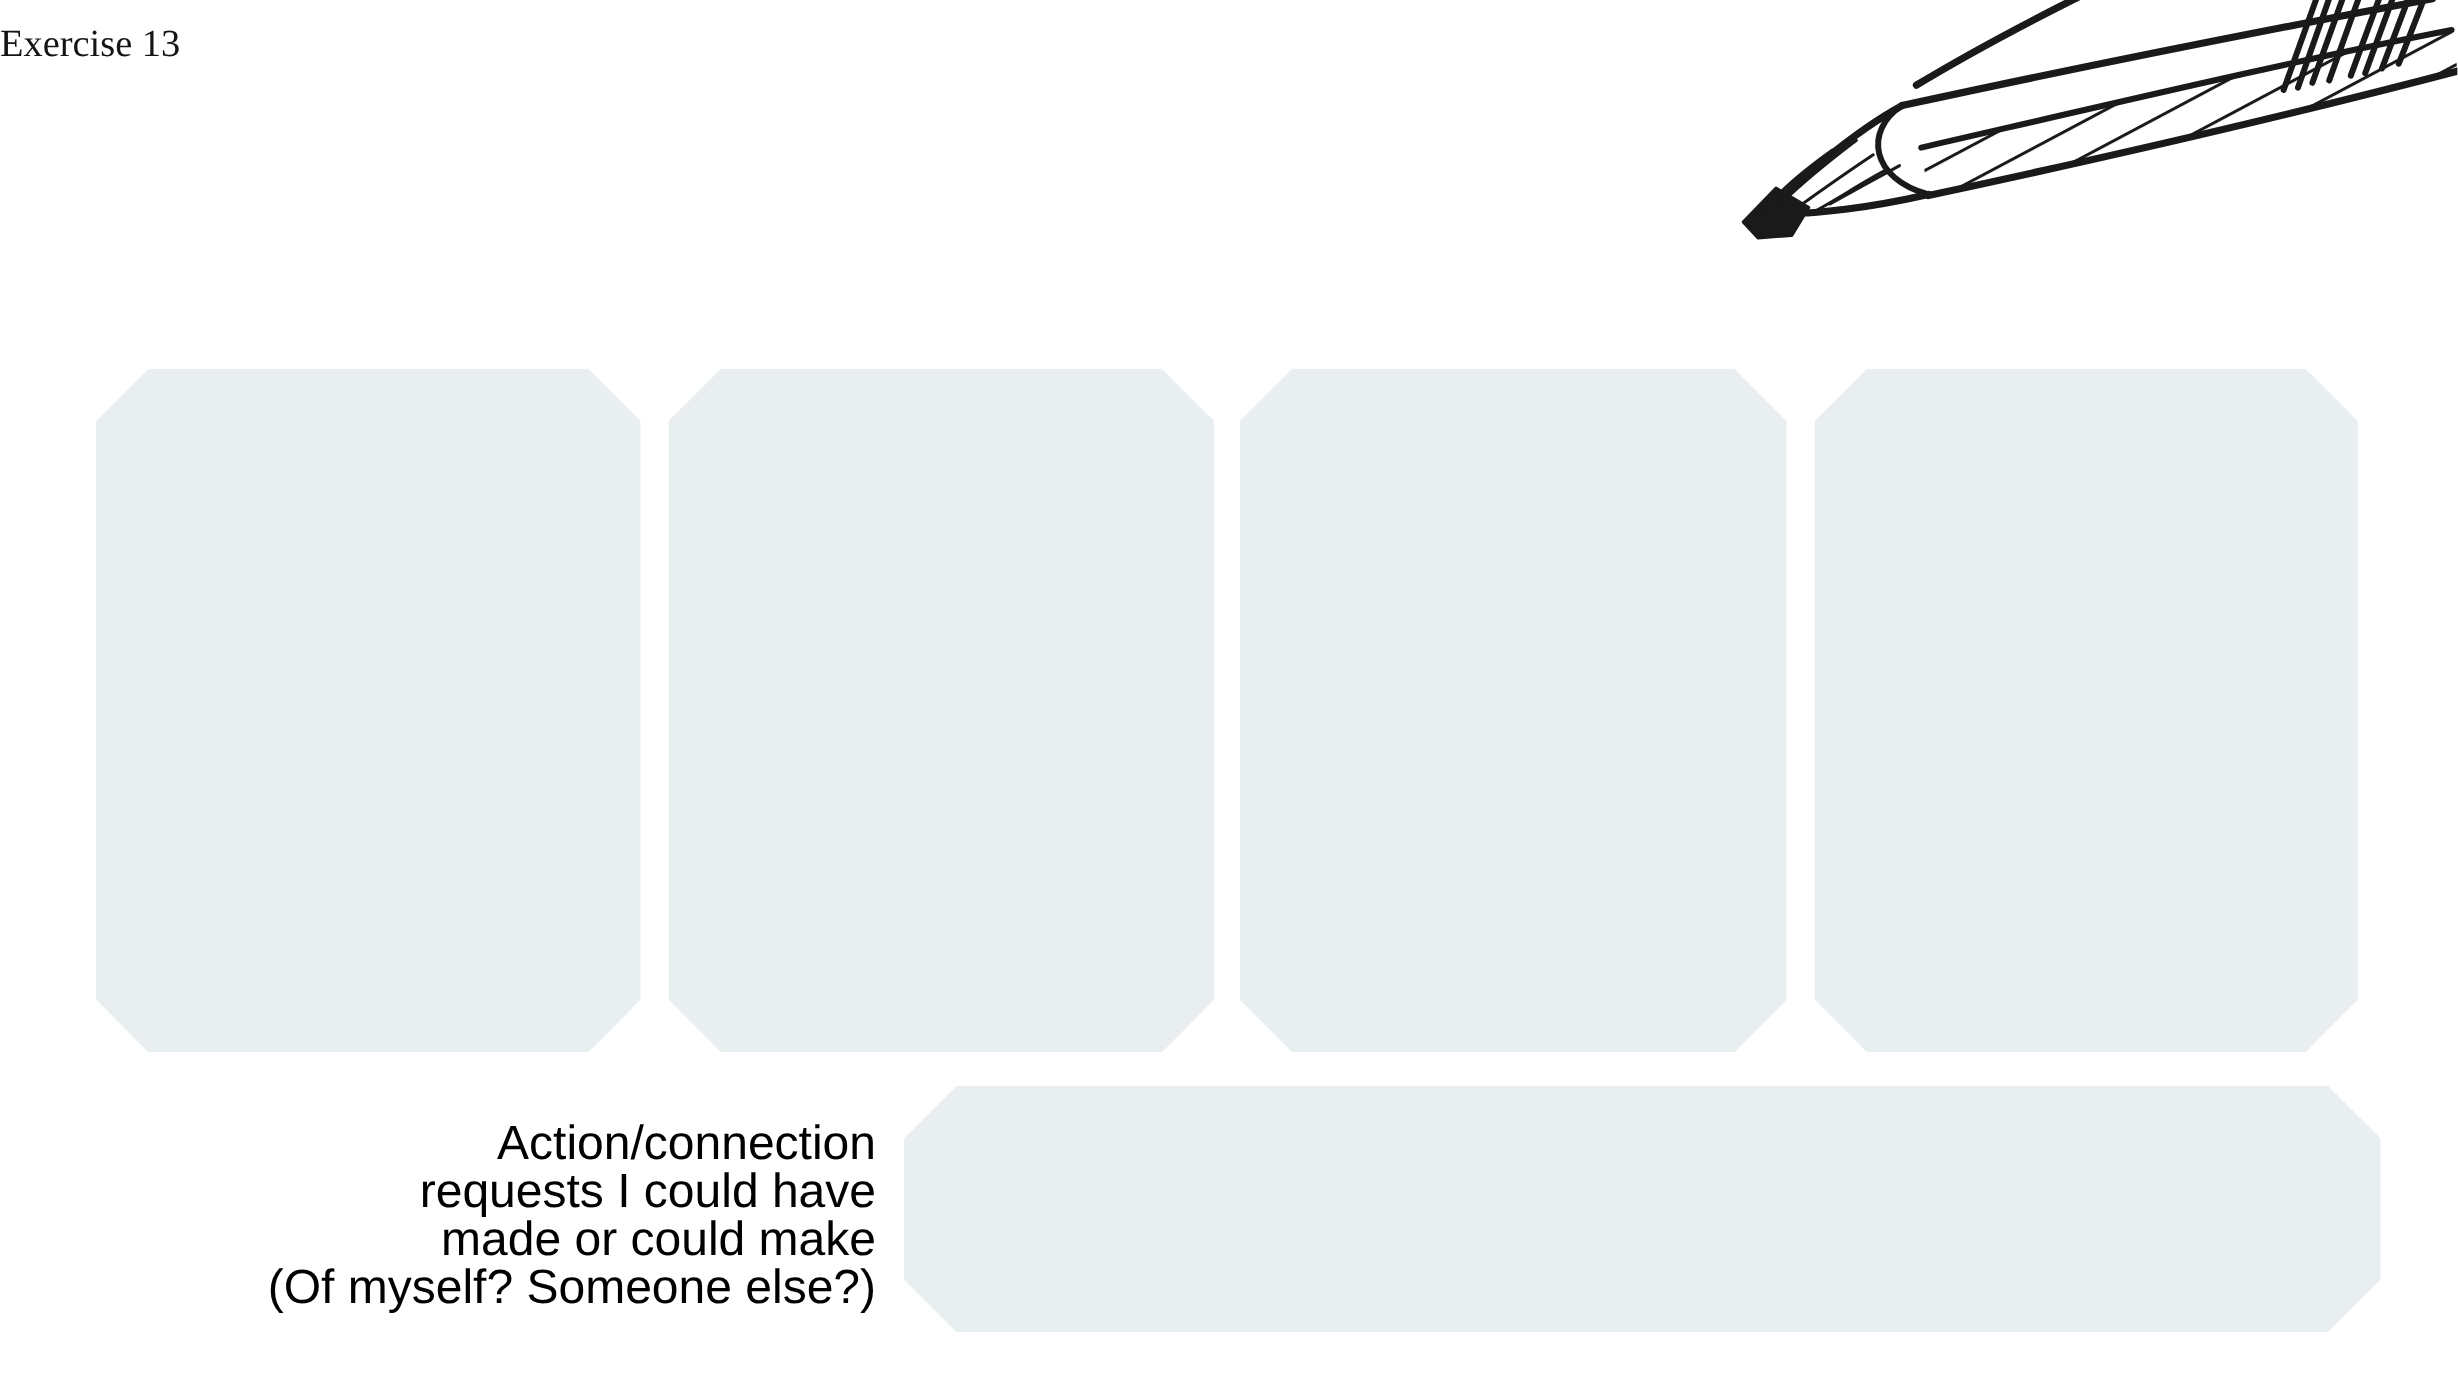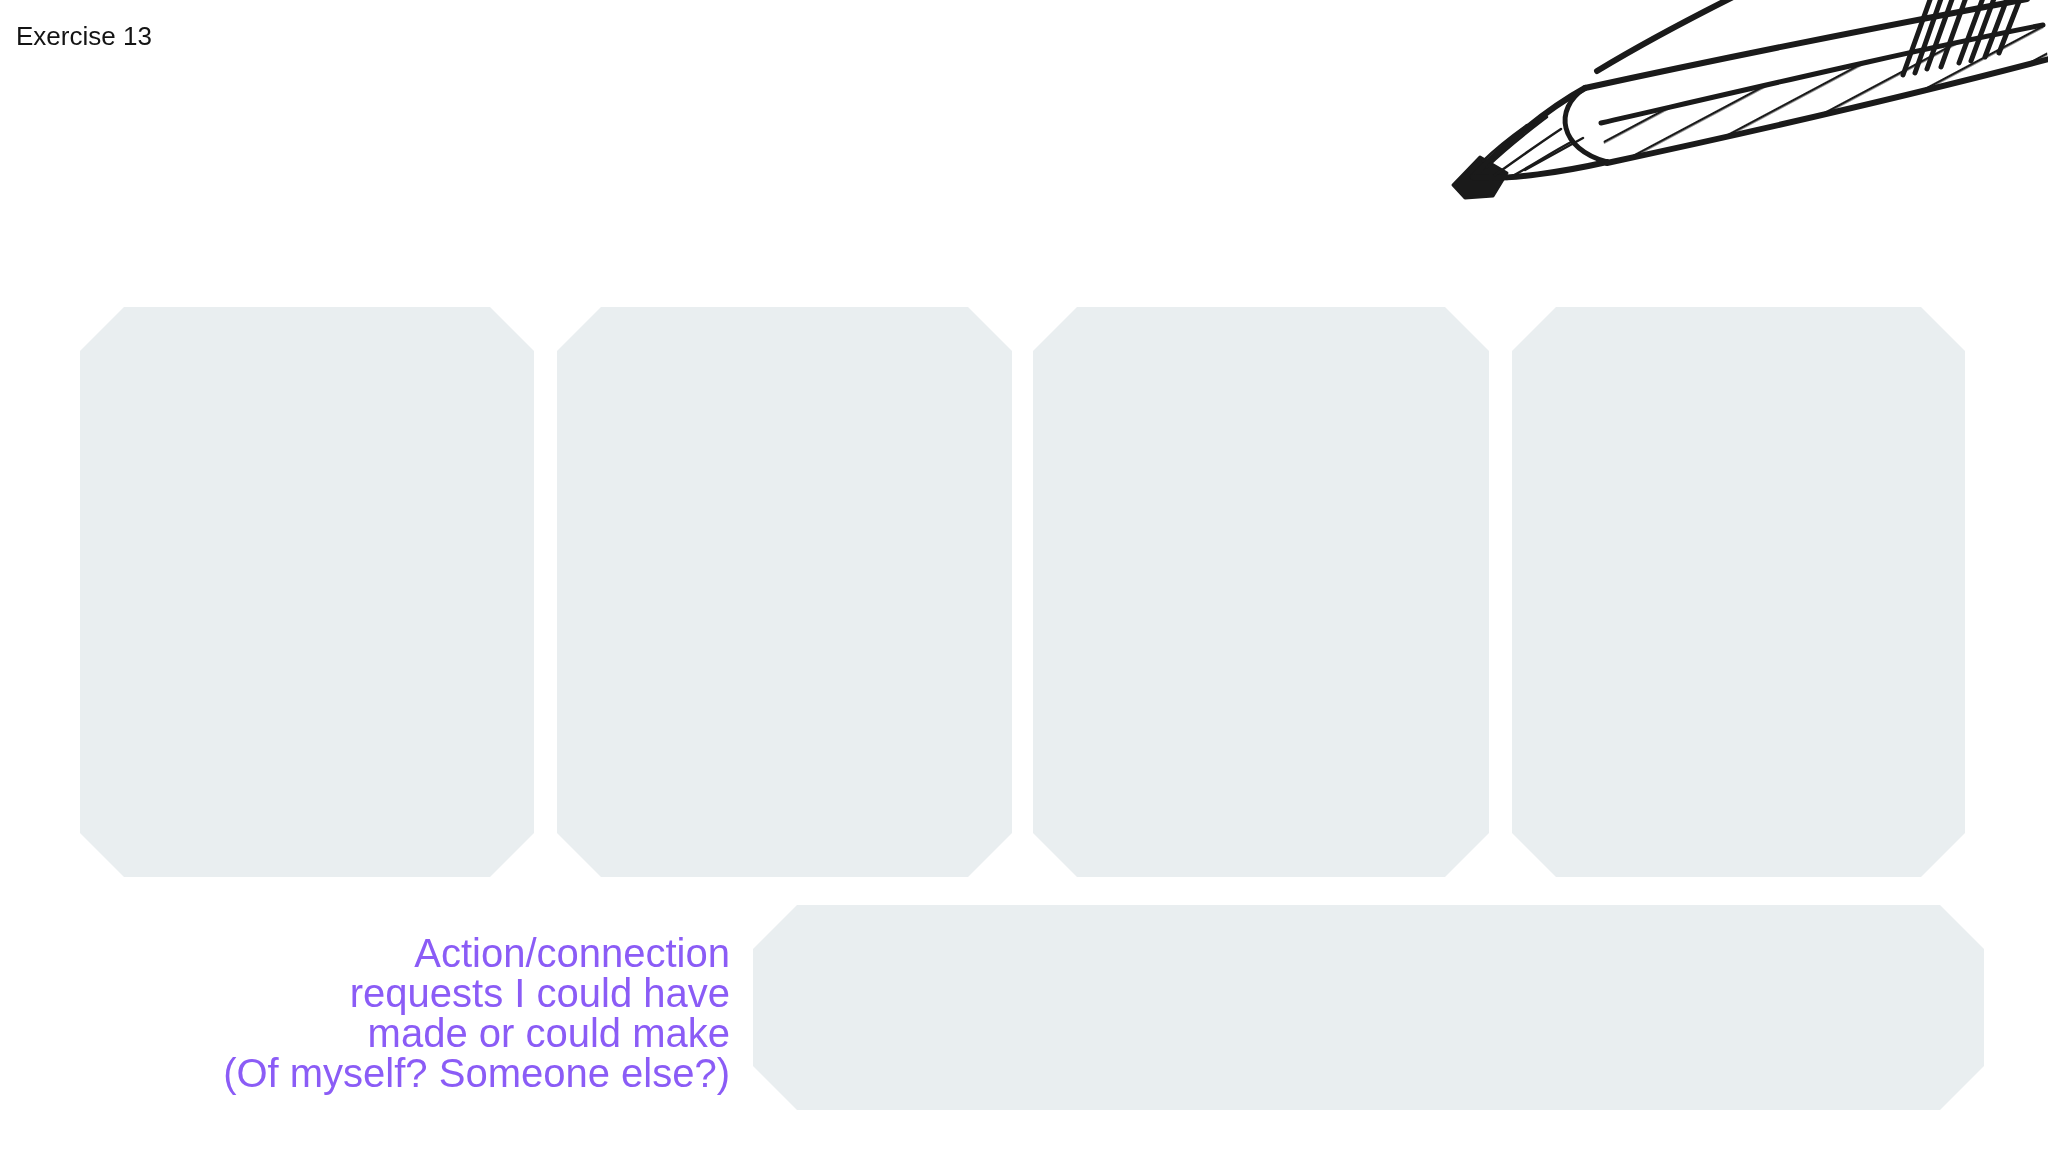--- a/index.html
+++ b/index.html
@@ -11,25 +11,26 @@
     position: relative;
     width: 2048px;
     height: 1152px;
     background: #ffffff;
     overflow: hidden;
     font-family: "Liberation Sans", sans-serif;
     color: #141414;
   }
   .exercise-number {
     position: absolute;
-    left: 16px;
+    left: 0;
     top: 14px;
-    font-size: 26px;
+    font-size: 32px;
     line-height: 44px;
     color: #141414;
+    font-family: Liberation Serif, serif;
   }
   .script-title {
     position: absolute;
     left: 82px;
     top: 44px;
     font-family: "DejaVu Serif", serif;
     font-style: italic;
     font-size: 96px;
     line-height: 110px;
     letter-spacing: 2px;
@@ -74,21 +75,21 @@
   .b4 { left: 1512px; width: 453px; }
   .bottom-label {
     position: absolute;
     left: 150px;
     top: 933px;
     width: 580px;
     text-align: right;
     font-size: 40px;
     line-height: 40px;
     white-space: pre-line;
-    color: #8b5cf6;
+    color: #000000;
   }
   .bottom-box {
     position: absolute;
     left: 753px;
     top: 905px;
     width: 1231px;
     height: 205px;
     background: #e9eef0;
     clip-path: polygon(44px 0, calc(100% - 44px) 0, 100% 44px, 100% calc(100% - 44px),
                        calc(100% - 44px) 100%, 44px 100%, 0 calc(100% - 44px), 0 44px);

